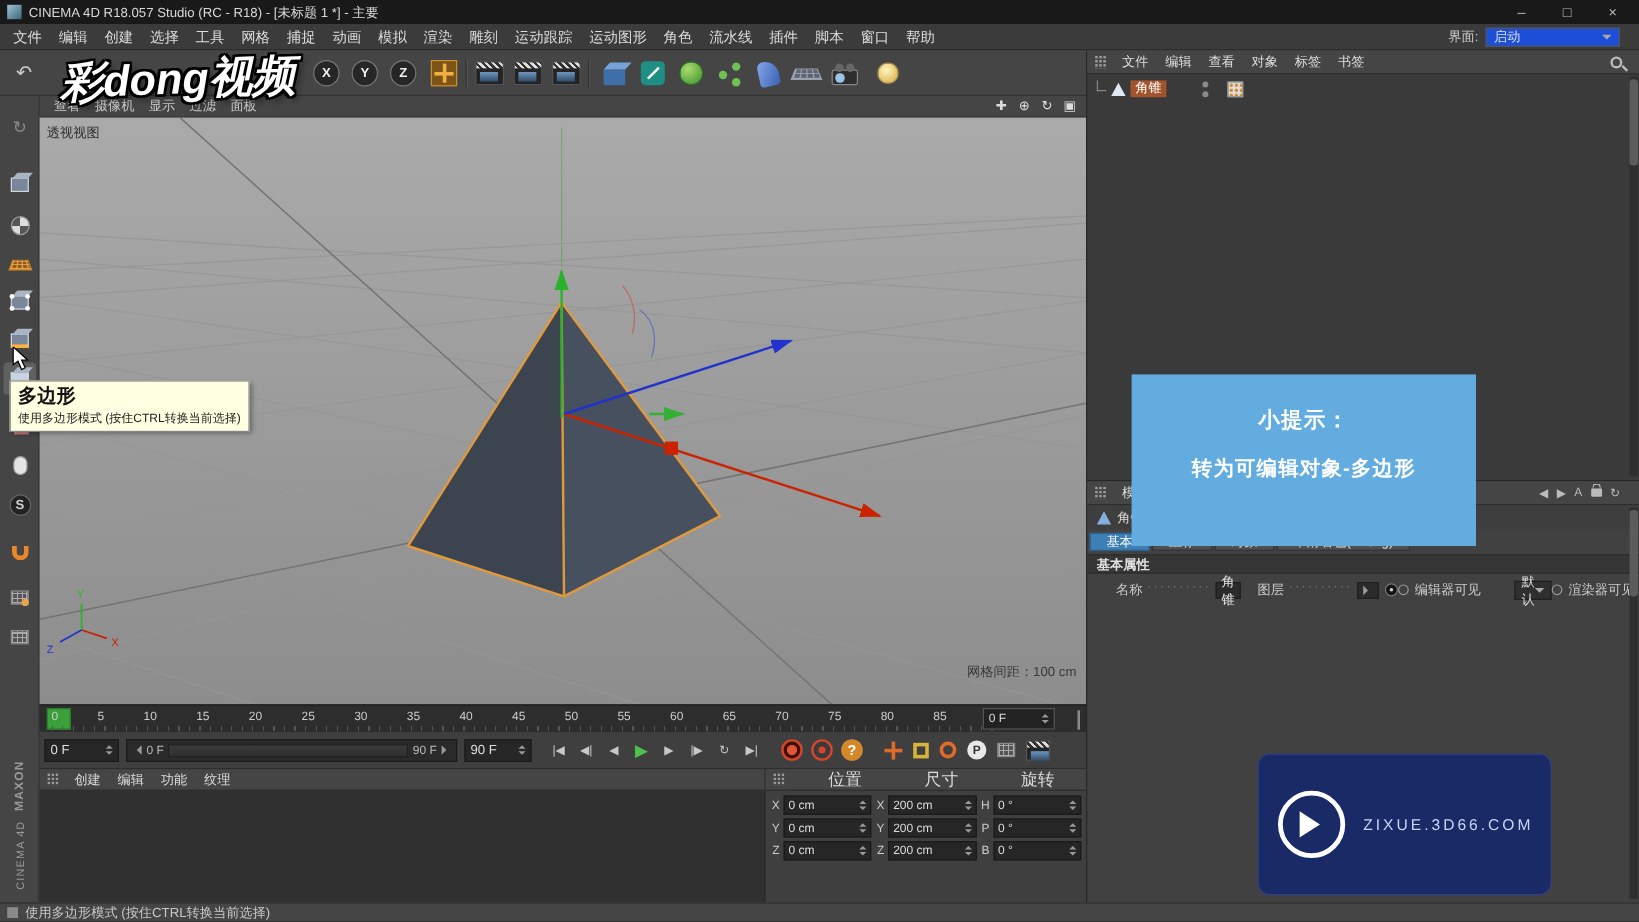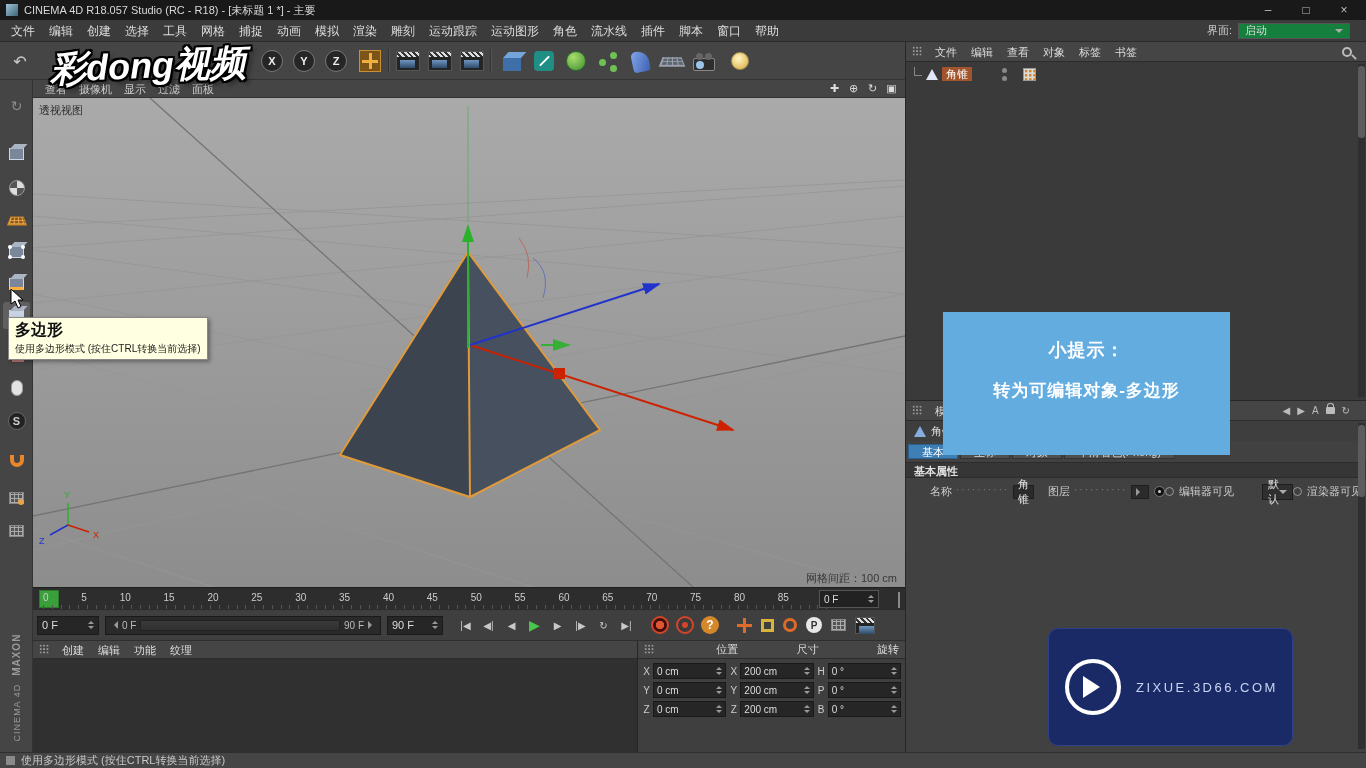--- a/index.html
+++ b/index.html
@@ -13,21 +13,21 @@
 .app-icon{width:12px;height:12px;background:linear-gradient(135deg,#9fc4d8,#3d6478);flex:0 0 auto}
 .title-text{font-size:11px;color:#d8d8d8;white-space:nowrap}
 .tb-spacer{flex:1}
 .win-btn{width:32px;text-align:center;color:#bbb;font-size:12px;line-height:20px}
 
 
 .menubar{left:0;top:20px;width:1366px;height:22px;background:#3b3b3b;border-bottom:1px solid #2a2a2a;display:flex;align-items:center;padding:0 4px}
 .menu-item{padding:0 7px;line-height:22px;color:#ddd;font-size:12px;white-space:nowrap}
 .iface{margin-left:auto;display:flex;align-items:center;gap:6px;padding-right:12px}
 .iface-label{font-size:11px;color:#ccc}
-.iface-select{width:112px;height:16px;background:#15803d;border:1px solid #555;display:flex;align-items:center;padding:0 6px;font-size:11px;color:#ddd}
+.iface-select{width:112px;height:16px;background:#1d4ed8;border:1px solid #555;display:flex;align-items:center;padding:0 6px;font-size:11px;color:#ddd}
 .caret{width:0;height:0;border:4px solid transparent;border-top-color:#aaa;margin-left:auto;margin-top:4px}
 
 
 .toolbar{left:0;top:42px;width:1366px;height:38px;background:#454545;border-bottom:1px solid #333}
 .tb{position:absolute;top:5px;width:28px;height:28px;display:flex;align-items:center;justify-content:center}
 .glyph{color:#ccc;font-size:16px}
 .circle-btn{width:22px;height:22px;border-radius:50%;background:#262626;border:1px solid #777;color:#eee;font-size:11px;font-weight:bold;display:flex;align-items:center;justify-content:center}
 .coordsys{width:22px;height:22px;background:#7c5418;border:1px solid #c89030;position:relative}
 .coordsys::before{content:"";position:absolute;left:2px;top:9px;width:16px;height:3px;background:#f0b040}
 .coordsys::after{content:"";position:absolute;left:9px;top:2px;width:3px;height:16px;background:#f0b040}
@@ -72,21 +72,21 @@
 .dim{opacity:.5}
 
 
 .vp{left:33px;top:80px;width:872px;height:507px}
 .vp-menu{height:18px;background:#454545;border-bottom:1px solid #333;display:flex;align-items:center;padding:0 6px}
 .vp-menu .menu-item{font-size:11px;line-height:18px;padding:0 6px;color:#ccc}
 .vp-nav{margin-left:auto;display:flex;gap:4px}
 .vp-nav span{width:15px;text-align:center;color:#ddd;font-size:11px}
 .vp-canvas{position:absolute;left:0;top:18px;width:872px;height:489px;background:linear-gradient(#aaaaaa,#8d8d8d);overflow:hidden}
 .vp-label{position:absolute;left:6px;top:5px;color:#2f2f2f;font-size:11px}
-.vp-grid-info{position:absolute;right:8px;bottom:1px;color:#383838;font-size:11px}
+.vp-grid-info{position:absolute;right:8px;bottom:20px;color:#383838;font-size:11px}
 
 
 .ruler{left:33px;top:587px;width:872px;height:23px;background:#2d2d2d;border-top:1px solid #1f1f1f}
 .ruler-marker{position:absolute;left:6px;top:2px;width:20px;height:18px;background:#3aa03a;border:1px solid #2c7a2c}
 .ruler-ticks{position:absolute;left:10px;top:4px;width:790px;display:flex;justify-content:space-between;font-size:10px;color:#ccc}
 .ruler-marks{position:absolute;left:10px;bottom:1px;width:790px;height:4px;background:repeating-linear-gradient(90deg,#555 0 1px,transparent 1px 8.8px)}
 .ruler-field{position:absolute;right:26px;top:2px;width:60px;height:18px;background:#222;border:1px solid #555;font-size:10px;display:flex;align-items:center;padding:0 4px;color:#ddd}
 .ruler-ic{position:absolute;right:5px;top:5px}
 
 
@@ -120,21 +120,21 @@
 .kring{width:14px;height:14px;border:3px solid #e06a2a;border-radius:50%}
 .kp{width:16px;height:16px;border-radius:50%;background:#e8e8e8;color:#333;font-size:10px;font-weight:bold;display:flex;align-items:center;justify-content:center}
 .clapper.small{width:20px;height:17px}
 
 
 .panel-head{height:18px;background:#454545;border-bottom:1px solid #2c2c2c;display:flex;align-items:center;padding:0 6px;gap:2px}
 .panel-head .menu-item{font-size:11px;line-height:18px;padding:0 7px;color:#ddd}
 .grip{width:10px;height:11px;background-image:radial-gradient(#9a9a9a 1px,transparent 1.3px);background-size:3.4px 3.4px;margin-right:4px;flex:0 0 auto}
 .matman{left:33px;top:641px;width:605px;height:111px;background:#303030;border-right:1px solid #262626}
 .coords{left:638px;top:641px;width:267px;height:111px;background:#3f3f3f}
-.coords .third{flex:1;text-align:right;font-size:11px;color:#ddd;padding-left:10px}
+.coords .third{flex:1;text-align:center;font-size:14px;color:#ddd;padding-left:10px}
 .cgrid{display:flex;flex-direction:column;gap:3px;padding:4px 4px 0 4px}
 .crow{display:flex;gap:3px}
 .ccell{flex:1;display:flex;align-items:center;gap:2px}
 .clabel{width:9px;font-size:10px;color:#ccc;text-align:center}
 .cval{flex:1;height:16px;background:#262626;border:1px solid #191919;font-size:10px;display:flex;align-items:center;padding:0 3px;color:#ddd}
 .cbottom{display:flex;gap:3px;padding:3px 4px}
 .cdrop{flex:1;height:17px;background:#2e2e2e;border:1px solid #191919;font-size:10px;display:flex;align-items:center;padding:0 4px;color:#ccc}
 .cbtn{flex:0 0 72px;height:17px;background:#4e4e4e;border:1px solid #272727;font-size:11px;display:flex;align-items:center;justify-content:center;color:#ddd}
 
 

